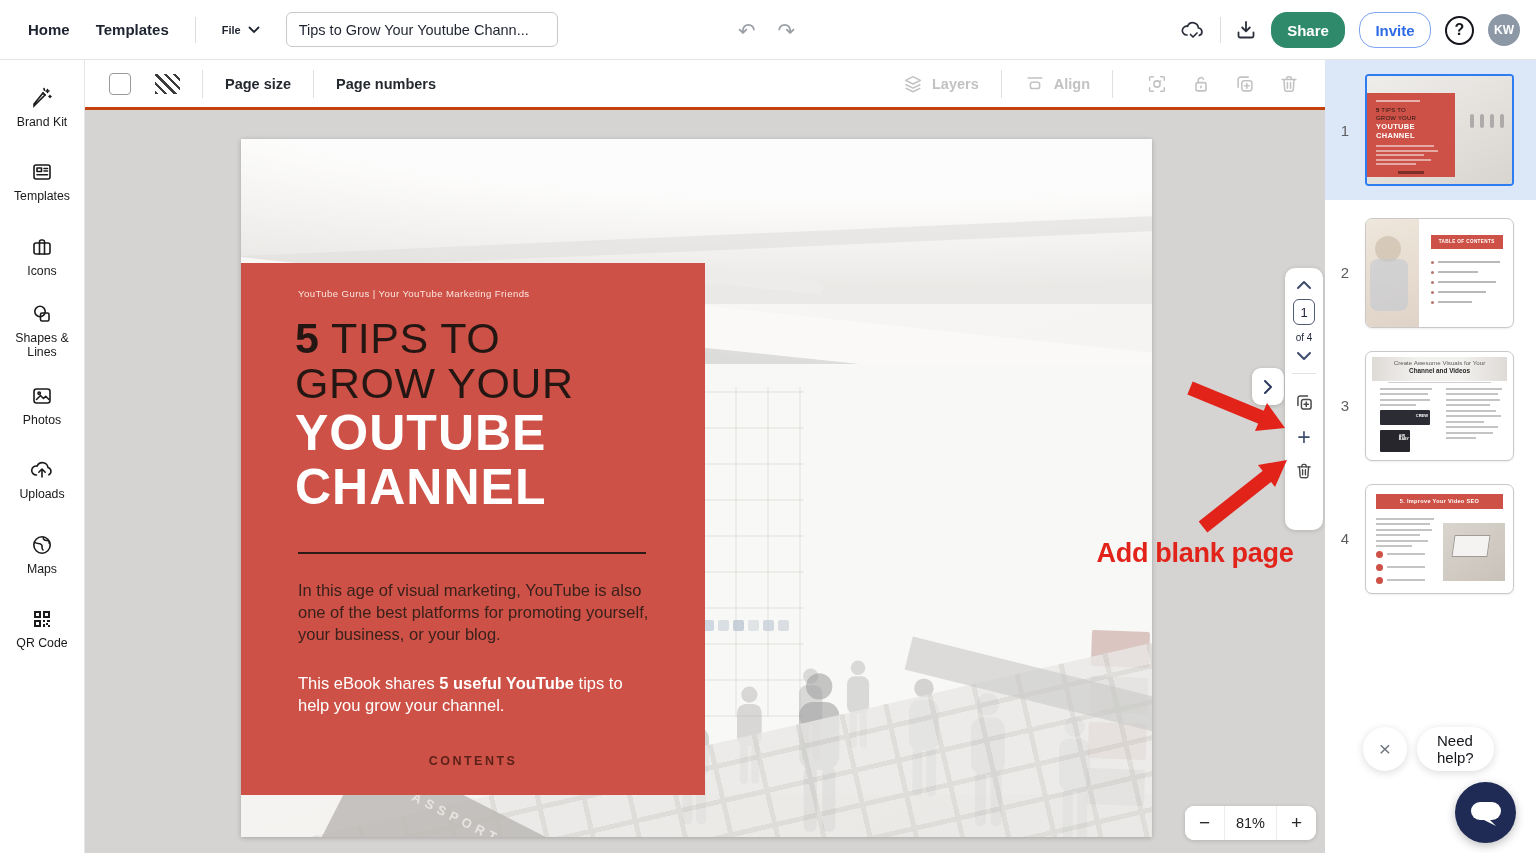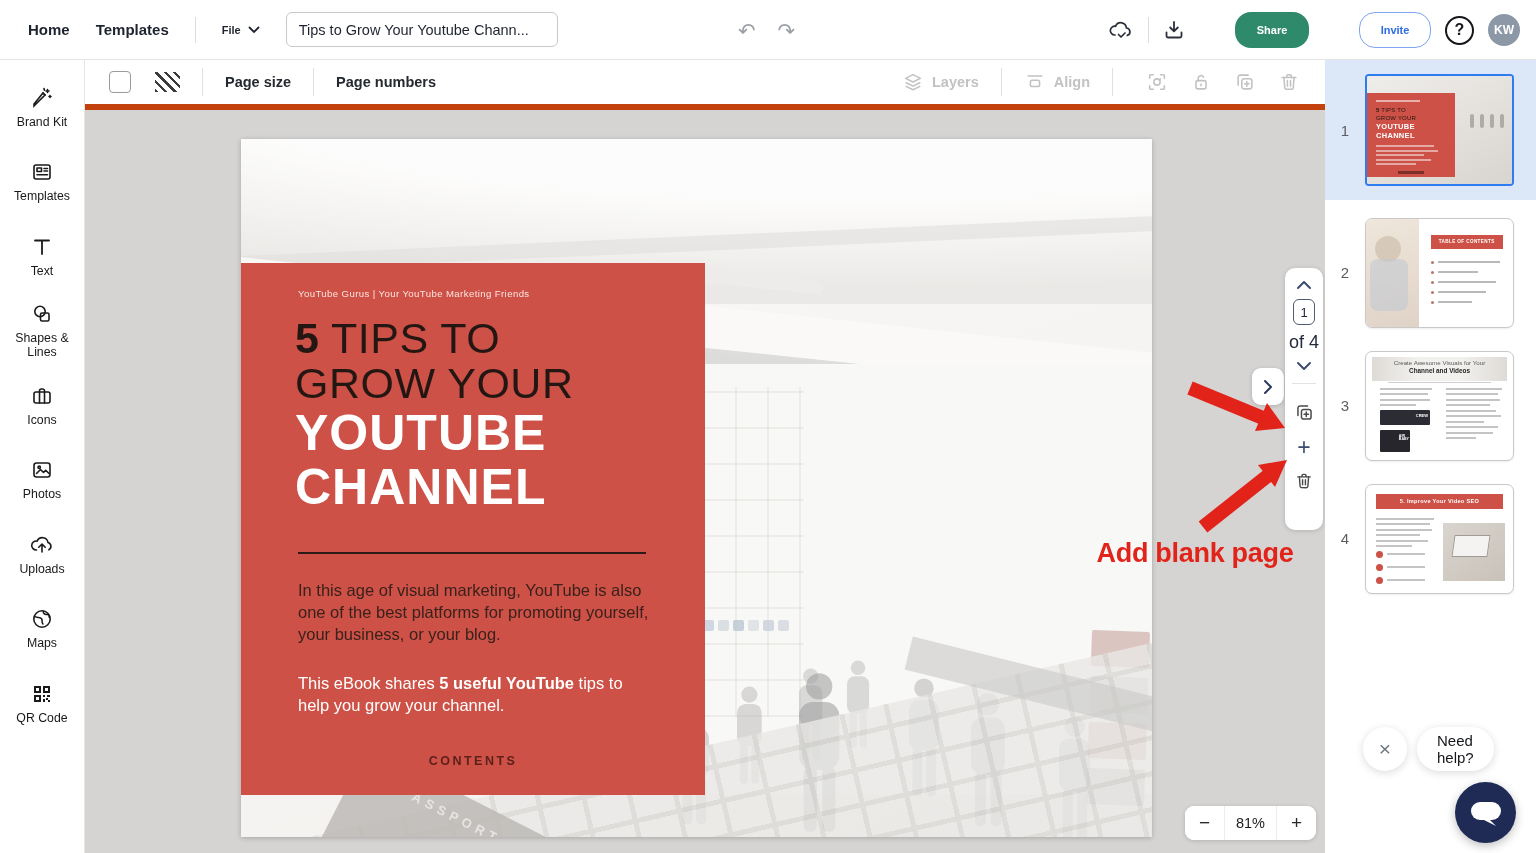--- a/index.html
+++ b/index.html
@@ -13,40 +13,40 @@
   .nav-left { display:flex; align-items:center; gap:26px; padding-left:28px; }
   .nav-link { font-size:15px; font-weight:700; color:#1e2330; cursor:pointer; }
   .v-div { width:1px; height:26px; background:#dcdcdc; }
   .file-btn { display:flex; align-items:center; gap:7px; font-size:11px; font-weight:700; color:#1e2330; cursor:pointer; }
   .doc-title { width:272px; height:35px; border:1px solid #c9c9c9; border-radius:6px; padding:0 12px;
                font-size:14.5px; color:#1e2330; font-family:inherit; background:#fff; }
   .undo-redo { position:absolute; left:738px; top:0; height:60px; display:flex; align-items:center; gap:22px; }
   .ur-glyph { font-size:21px; color:#9aa0a6; line-height:1; cursor:pointer; }
   .nav-right { position:absolute; right:16px; top:0; height:60px; display:flex; align-items:center; gap:14px; }
   .icon-btn { display:flex; align-items:center; justify-content:center; cursor:pointer; color:#2a2f3a; }
-  .btn { height:36px; border-radius:16px; font-size:11px; font-weight:700; display:flex; align-items:center;
-         justify-content:center; cursor:pointer; border:none; font-family:inherit;margin-left:36px; }
+  .btn { height:36px; border-radius:16px; font-size:15px; font-weight:700; display:flex; align-items:center;
+         justify-content:center; cursor:pointer; border:none; font-family:inherit; }
   .btn-share { width:74px; background:#2e8a6b; color:#fff; }
   .btn-invite { width:72px; background:#fff; color:#2e6be6; border:1.5px solid #7ea4f2; }
   .help-circle { width:29px; height:29px; border-radius:50%; border:2px solid #15171c; color:#15171c;
                  font-size:16px; font-weight:700; display:flex; align-items:center; justify-content:center; cursor:pointer; }
   .avatar { width:32px; height:32px; border-radius:50%; background:#8d98a7; color:#fff; font-size:12px;
             font-weight:700; display:flex; align-items:center; justify-content:center; cursor:pointer; }
 
   
   .sidebar { position:absolute; left:0; top:60px; width:85px; height:793px; background:#fff;
              border-right:1px solid #e6e6e6; z-index:25; display:flex; flex-direction:column; padding-top:10px; }
   .side-item { height:74.5px; display:flex; flex-direction:column; align-items:center; justify-content:center;
                gap:5px; cursor:pointer; color:#191919; }
   .side-item svg { display:block; }
   .side-label { font-size:12.3px; color:#191919; text-align:center; line-height:1.15; }
 
   
   .toolbar { position:absolute; left:85px; top:60px; width:1240px; height:50px; background:#fff;
-             border-bottom:6px solid #c2410c; display:flex; align-items:center; z-index:20; }
+             border-bottom:3px solid #c2410c; display:flex; align-items:center; z-index:20; }
   .tb-left { display:flex; align-items:center; gap:0; padding-left:24px; }
   .checkbox { width:22px; height:22px; border:1.6px solid #9a9a9a; border-radius:4px; background:#fff; cursor:pointer; }
   .hatch { width:25px; height:20px; margin-left:24px; cursor:pointer;
            background:repeating-linear-gradient(45deg,#3b3b3b 0 2.4px,transparent 2.4px 6.6px); }
   .tb-div { width:1px; height:28px; background:#e0e0e0; margin:0 22px; }
   .tb-label { font-size:14.5px; font-weight:700; color:#24282f; cursor:pointer; }
   .tb-right { position:absolute; right:14px; display:flex; align-items:center; color:#c2c2c2; }
   .tb-right .tool { display:flex; align-items:center; gap:8px; font-size:14.5px; font-weight:700;
                     color:#c2c2c2; cursor:pointer; }
   .tb-ic { display:flex; align-items:center; justify-content:center; cursor:pointer; margin:0 11px; }
@@ -110,21 +110,21 @@
   
   .expand-btn { position:absolute; left:1167px; top:258px; width:32px; height:37px; background:#fff;
                 border-radius:9px; box-shadow:0 1px 4px rgba(0,0,0,.18); display:flex; align-items:center;
                 justify-content:center; cursor:pointer; z-index:12; }
   .pgc { position:absolute; left:1200px; top:158px; width:38px; height:262px; background:#fff; border-radius:10px;
          box-shadow:0 1px 5px rgba(0,0,0,.16); display:flex; flex-direction:column; align-items:center;
          padding:12px 0 10px; z-index:12; }
   .pgc-chev { cursor:pointer; display:flex; }
   .pgc-numbox { width:22px; height:26px; border:1.6px solid #4f5a74; border-radius:6px; margin-top:9px;
                 display:flex; align-items:center; justify-content:center; font-size:13px; color:#242b3d; cursor:text; }
-  .pgc-of { font-size:18px; color:#242b3d; margin:7px 0 8px; }
+  .pgc-of { font-size:10px; color:#242b3d; margin:7px 0 8px; }
   .pgc-hr { width:24px; height:1px; background:#e3e3e3; margin:12px 0; }
   .pgc-ic { cursor:pointer; display:flex; margin:6px 0; color:#4a4a4a; }
   .pgc-plus { font-size:23px; color:#3c4b6e; font-weight:400; cursor:pointer; line-height:1; margin:7px 0 6px; }
 
   
   .ann { position:absolute; color:#e2231a; font-weight:800; text-align:center; line-height:1.18;
          letter-spacing:-.3px; z-index:14; pointer-events:none; }
   .ann-dup { left:960px; top:192px; width:220px; font-size:27px; }
   .ann-add { left:1000px; top:428px; width:220px; font-size:27px; white-space:nowrap; }
   .arrows { position:absolute; inset:0; z-index:13; pointer-events:none; }
@@ -267,39 +267,33 @@
     </div>
     <div class="side-item">
       <svg width="24" height="24" viewBox="0 0 24 24" fill="none" stroke="#1b1b1b" stroke-width="1.6" stroke-linecap="round" stroke-linejoin="round">
           <rect x="4" y="5" width="16" height="14" rx="2"></rect>
           <rect x="7" y="8" width="4.5" height="3.5"></rect>
           <path d="M14 8.5h3.5M14 11h3.5M7 14.8h10.5"></path>
         </svg>
       <span class="side-label">Templates</span>
     </div>
     <div class="side-item">
-      <svg width="24" height="24" viewBox="0 0 24 24" fill="none" stroke="#1b1b1b" stroke-width="1.8" stroke-linecap="round">
-          <path d="M5 5.5h14M12 5.5V19"></path>
-        </svg>
-      <span class="side-label">Text</span>
-    </div>
-    <div class="side-item">
-      <svg width="24" height="24" viewBox="0 0 24 24" fill="none" stroke="#1b1b1b" stroke-width="1.6">
-          <circle cx="10" cy="9.5" r="5.2"></circle>
-          <rect x="10.5" y="11" width="8.5" height="8" rx="1.5"></rect>
-        </svg>
-      <span class="side-label">Shapes &amp; Lines</span>
-    </div>
-    <div class="side-item">
       <svg width="24" height="24" viewBox="0 0 24 24" fill="none" stroke="#1b1b1b" stroke-width="1.6" stroke-linecap="round" stroke-linejoin="round">
           <rect x="4" y="8" width="16" height="11" rx="2"></rect>
           <path d="M9.5 8V6.8A1.8 1.8 0 0 1 11.3 5h1.4a1.8 1.8 0 0 1 1.8 1.8V8"></path>
           <path d="M9.5 8v11M14.5 8v11"></path>
         </svg>
       <span class="side-label">Icons</span>
+    </div>
+    <div class="side-item">
+      <svg width="24" height="24" viewBox="0 0 24 24" fill="none" stroke="#1b1b1b" stroke-width="1.6">
+          <circle cx="10" cy="9.5" r="5.2"></circle>
+          <rect x="10.5" y="11" width="8.5" height="8" rx="1.5"></rect>
+        </svg>
+      <span class="side-label">Shapes &amp; Lines</span>
     </div>
     <div class="side-item">
       <svg width="24" height="24" viewBox="0 0 24 24" fill="none" stroke="#1b1b1b" stroke-width="1.6" stroke-linecap="round" stroke-linejoin="round">
           <rect x="4" y="5" width="16" height="14" rx="2.5"></rect>
           <path d="M6.5 15.5l4-4 3 3 2.2-2.2 3.3 3.2"></path>
           <circle cx="9.2" cy="9.2" r="1.2"></circle>
         </svg>
       <span class="side-label">Photos</span>
     </div>
     <div class="side-item">

